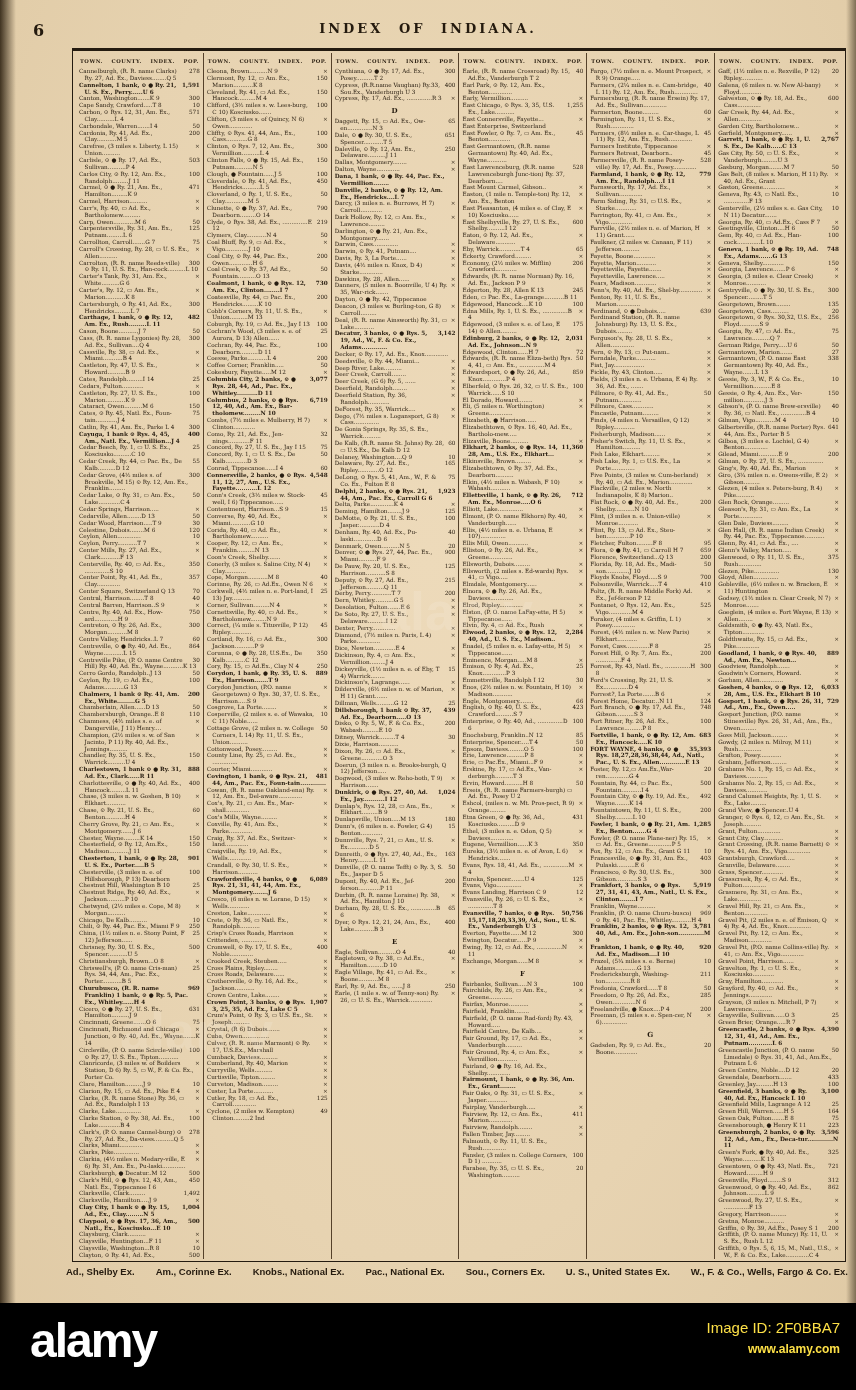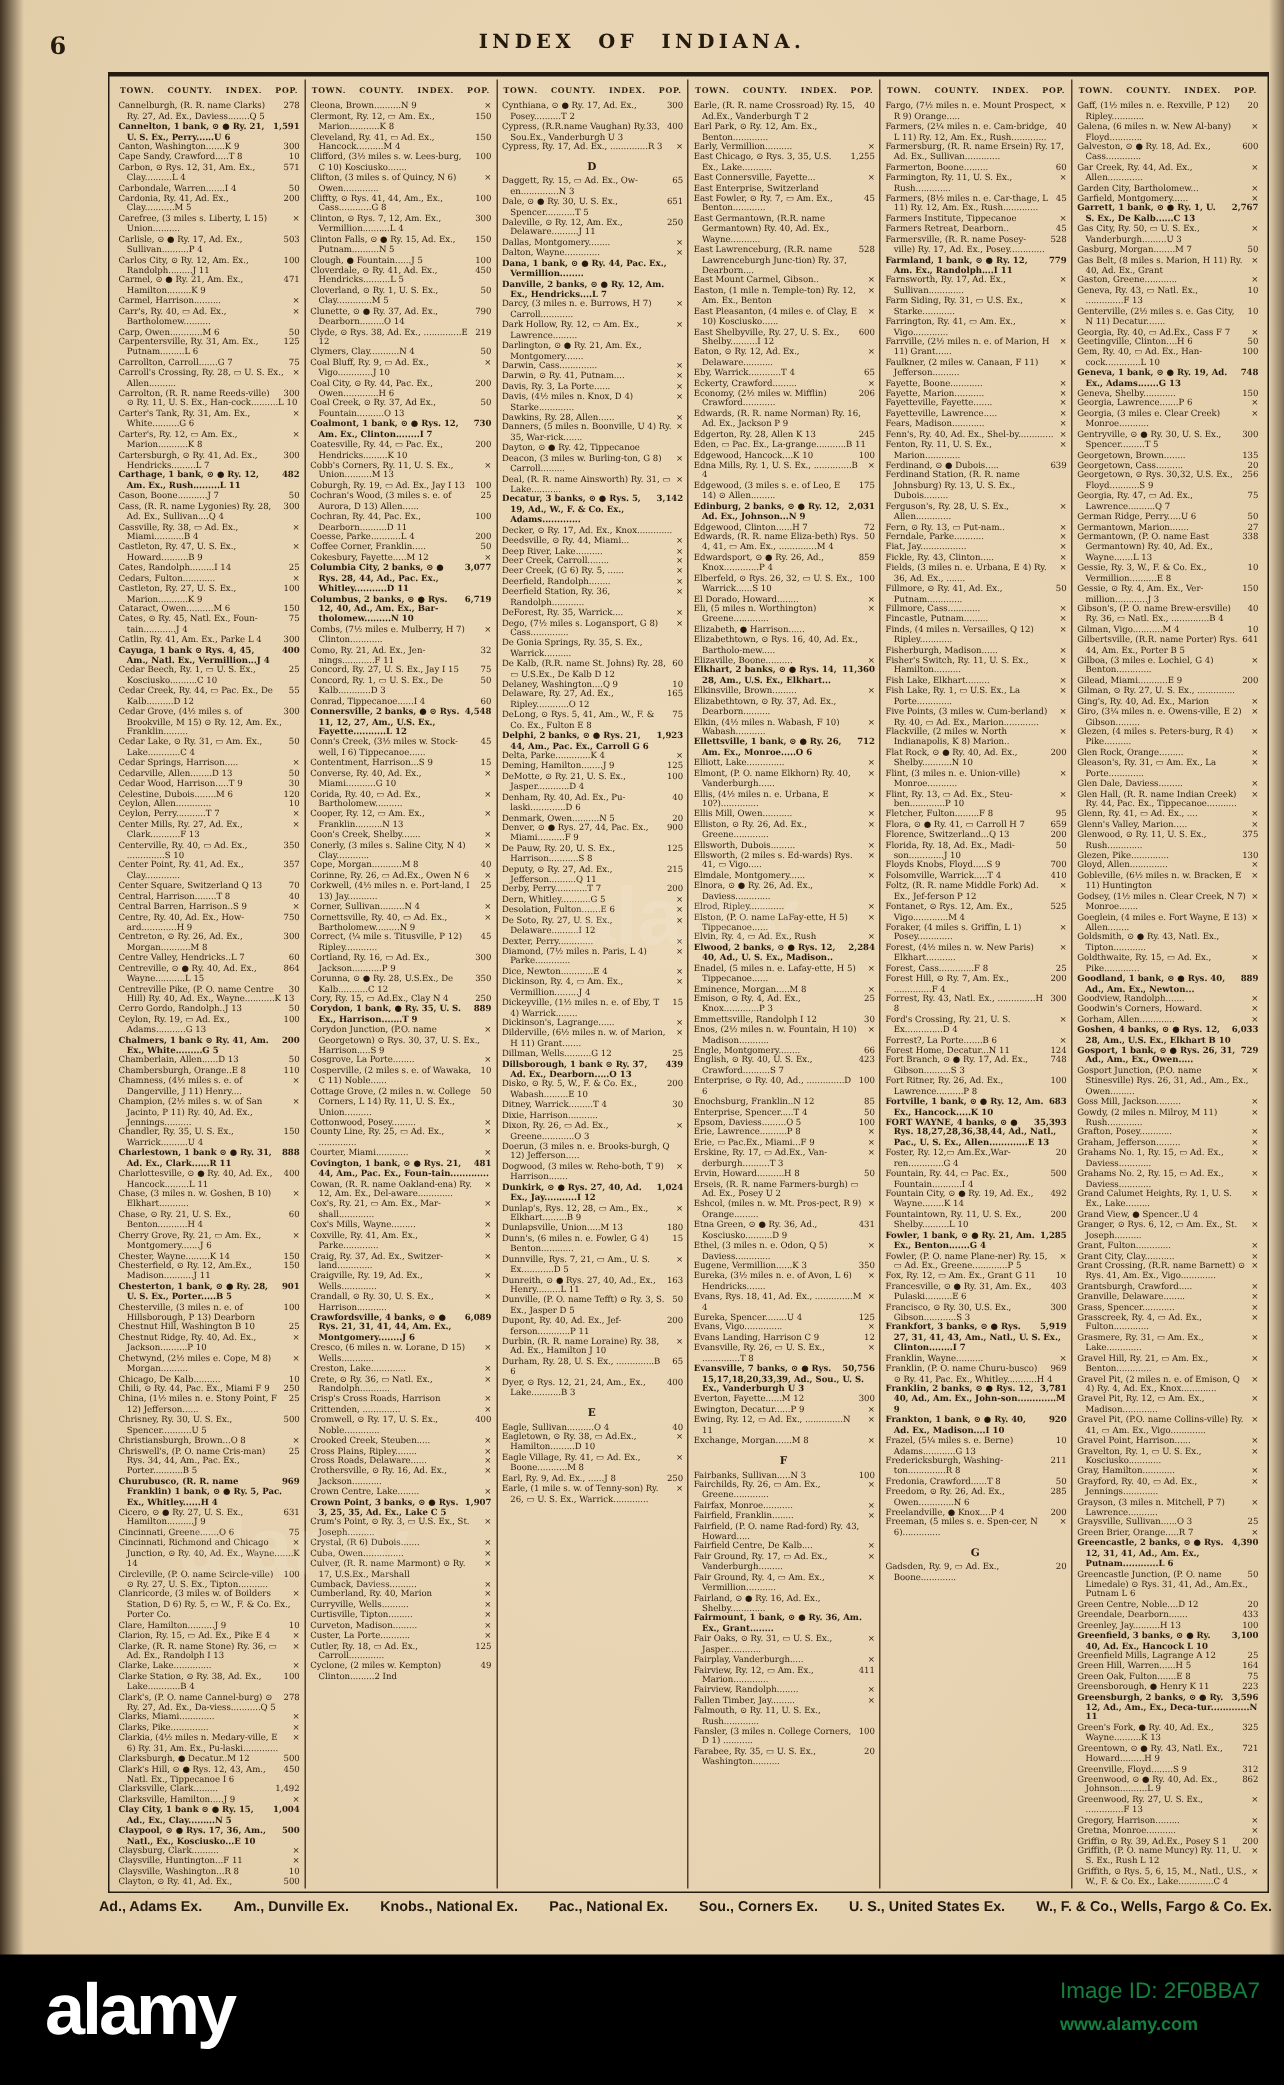--- a/index.html
+++ b/index.html
@@ -24,21 +24,21 @@
   .e{font-size:5.7px;line-height:6.85px;color:#271c0f;text-indent:-5.5px;padding-left:5.5px;}
   .e .p{float:right;padding-left:3px;text-indent:0;}
   .e.b{font-weight:bold;}
   .sec{text-align:center;font-weight:bold;font-size:7px;letter-spacing:1px;margin:4px 0 3px;color:#241a0e;}
   #footer{position:absolute;left:66px;top:1266px;width:782px;display:flex;
     justify-content:space-between;font-family:"Liberation Sans",sans-serif;
     font-size:9.5px;font-weight:bold;color:#241a0e;}
   #alamy-bar{position:absolute;left:0;bottom:0;width:856px;height:87px;background:#000;}
   #alamy-logo{position:absolute;left:30px;top:14px;color:#fff;font-family:"Liberation Sans",sans-serif;
     font-weight:bold;font-size:48px;letter-spacing:-2px;line-height:48px;}
-  #alamy-right{position:absolute;right:16px;top:16px;color:#15803d;
+  #alamy-right{position:absolute;right:16px;top:16px;text-align:right;color:#fde047;
     font-family:"Liberation Sans",sans-serif;}
   #alamy-id{font-size:15px;margin-bottom:6px;}
   #alamy-url{font-size:12px;font-weight:bold;}
   .ghost{position:absolute;color:rgba(255,255,255,0.12);font-family:"Liberation Sans",sans-serif;
     font-weight:bold;font-size:54px;pointer-events:none;}
 </style>
 </head>
 <body>
 
 <div id="paper"></div>
@@ -667,22 +667,22 @@
       <div class="e"><span class="p">×</span>Greenwood, Ry. 27, U. S. Ex., ..............F 13</div>
       <div class="e"><span class="p">×</span>Gregory, Harrison.........</div>
       <div class="e"><span class="p">×</span>Gretna, Monroe...........</div>
       <div class="e"><span class="p">200</span>Griffin, ⊙ Ry. 39, Ad.Ex., Posey S 1</div>
       <div class="e"><span class="p">×</span>Griffith, (P. O. name Muncy) Ry. 11, U. S. Ex., Rush L 12</div>
       <div class="e"><span class="p">×</span>Griffith, ⊙ Rys. 5, 6, 15, M., Natl., U.S., W., F. &amp; Co. Ex., Lake.............C 4</div>
     </div>
   </div>
 
 <div id="footer">
-    <span>Ad., Adams Ex.</span>
-    <span>Am., Dunville Ex.</span>
+    <span>Ad., Shelby Ex.</span>
+    <span>Am., Corinne Ex.</span>
     <span>Knobs., National Ex.</span>
     <span>Pac., National Ex.</span>
     <span>Sou., Corners Ex.</span>
     <span>U. S., United States Ex.</span>
     <span>W., F. &amp; Co., Wells, Fargo &amp; Co. Ex.</span>
   </div>
 
 <div class="ghost" style="left:380px;top:580px;">alamy</div>
 <div class="ghost" style="left:120px;top:1000px;">alamy</div>
 

